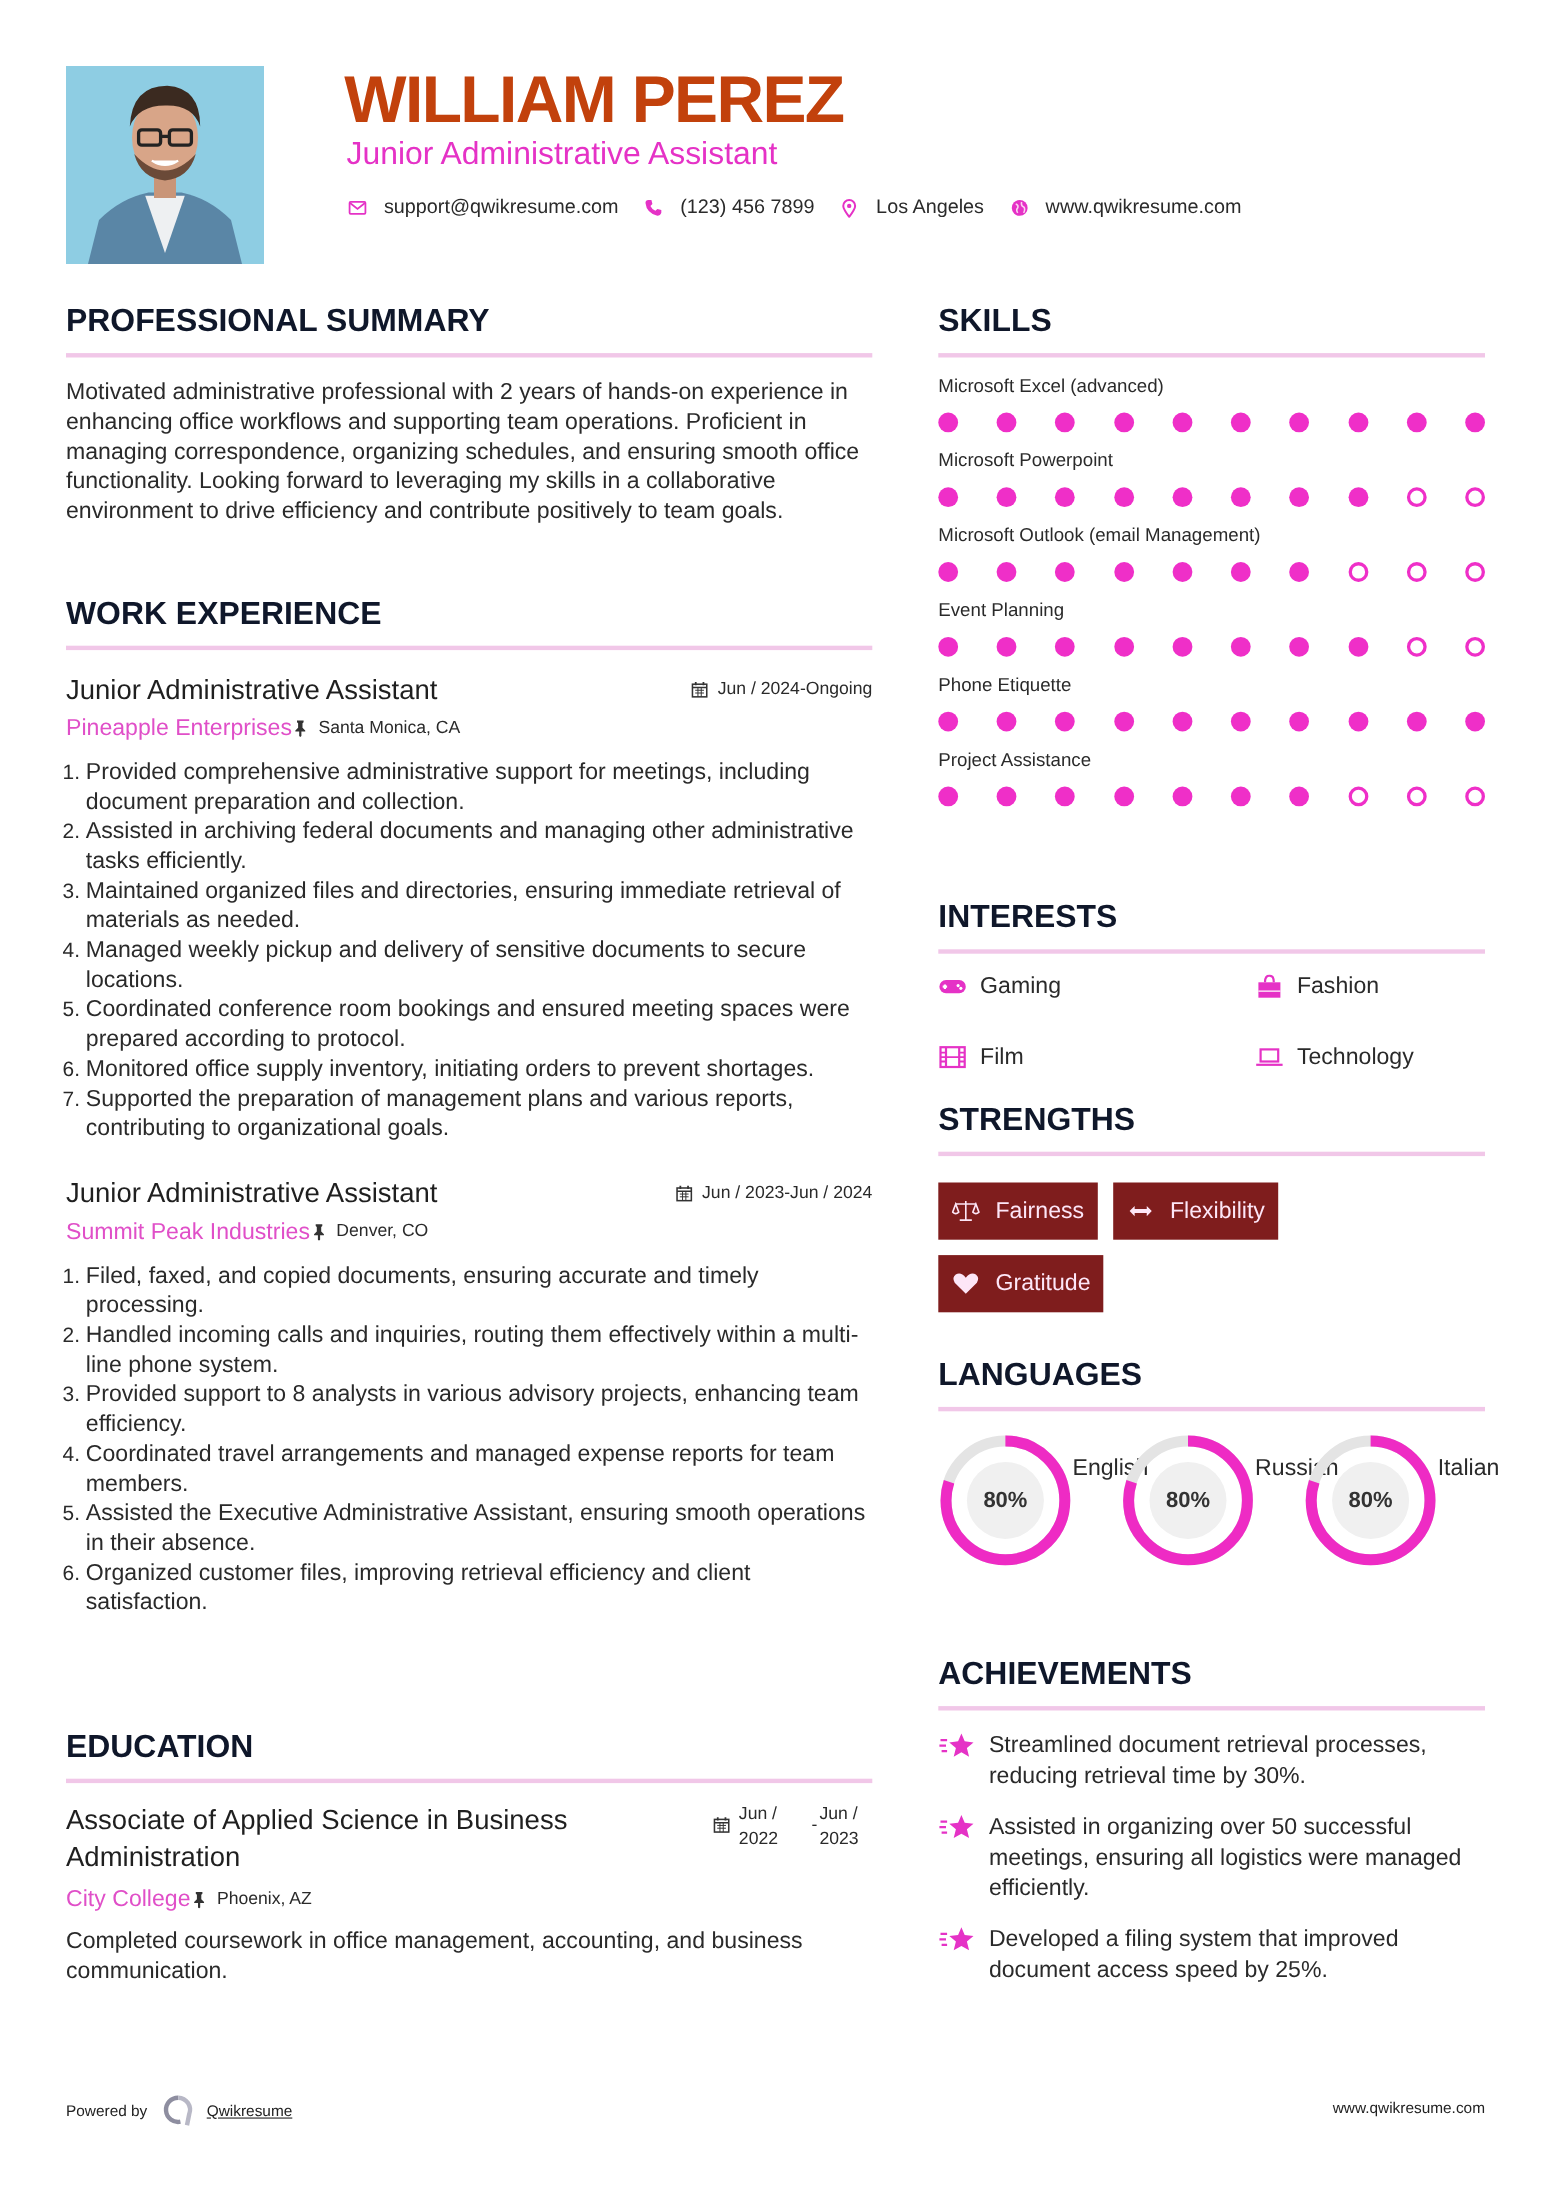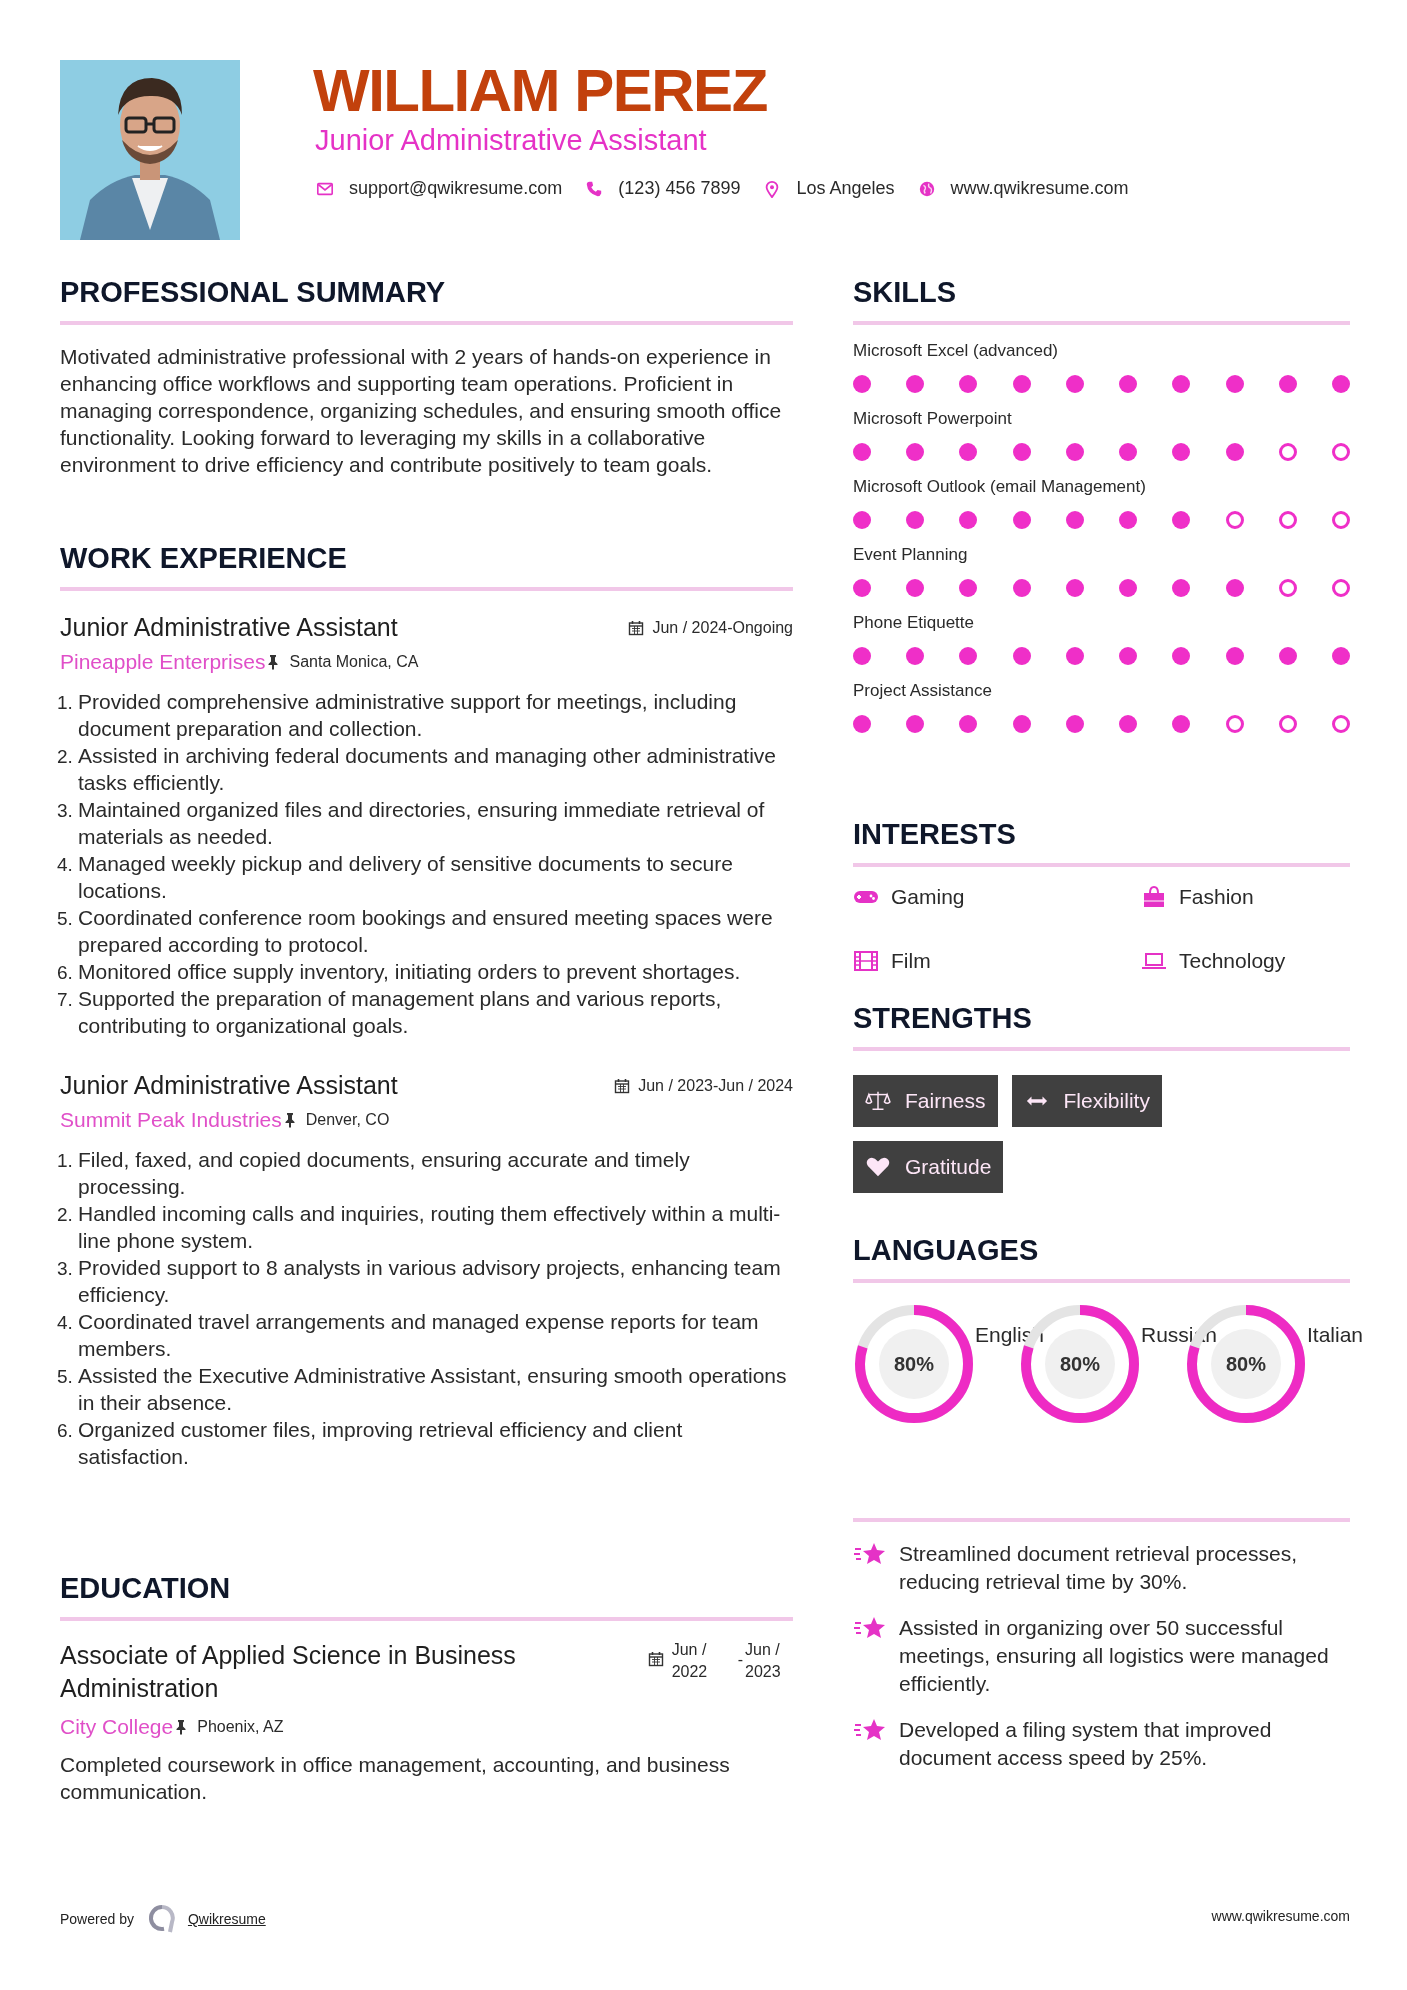--- a/index.html
+++ b/index.html
@@ -44,21 +44,21 @@
   .dot { width: 18px; height: 18px; border-radius: 50%; background: #ef2fc8; }
   .dot.empty { background: #fff; border: 3px solid #ef2fc8; }
 
   
   .interests { display: grid; grid-template-columns: 248px 248px; row-gap: 20px; margin-top: 18px; gap: 40px; }
   .interest { display: flex; align-items: center; font-size: 21px; color: #2a2a2a; }
   .interest svg { width: 26px; height: 22px; margin-right: 12px; }
 
   
   .strengths { display: flex; flex-wrap: wrap; gap: 14px 14px; margin-top: 24px; width: 470px; }
-  .strength { background: #404040; color: #fde6f7; font-size: 21px; height: 52px; padding: 0 12px; display: flex; align-items: center; }
+  .strength { background: #7f1d1d; color: #fde6f7; font-size: 21px; height: 52px; padding: 0 12px; display: flex; align-items: center; }
   .strength svg { width: 26px; height: 22px; margin-right: 14px; }
 
   
   .langs { display: flex; margin-top: 20px; }
   .lang { width: 166px; display: flex; flex-direction: row; align-items: flex-start; }
   .lang .ring { width: 122px; height: 122px; position: relative; }
   .lang .ring svg { width: 122px; height: 122px; }
   .lang .pct { position: absolute; left: 0; top: 0; width: 122px; height: 122px; display: flex; align-items: center; justify-content: center; font-size: 20px; font-weight: 700; color: #333; }
   .lang .lname { width: 122px; text-align: center; font-size: 21px; color: #2a2a2a; margin-top: 20px; }
 
@@ -435,20 +435,21 @@
             <circle cx="61" cy="61" r="54" fill="none" stroke="#e4e4e4" stroke-width="10"></circle>
             <circle cx="61" cy="61" r="54" fill="none" stroke="#ee2bc4" stroke-width="10" stroke-dasharray="271.4336052701581 339.29200658769764" transform="rotate(-90 61 61)"></circle>
             <circle cx="61" cy="61" r="35" fill="#f0f0f0"></circle>
           </svg><div class="pct">80%</div></div>
         <div class="lname">Italian</div>
       </div>
     </div>
 </div>
 
 <div class="abs right" style="top:1506px;">
+  <div class="sec-title">ACHIEVEMENTS</div>
   <div class="sec-line"></div>
   <div class="ach">
     <svg viewBox="0 0 34 28">
         <path d="M21 3 L24 10 L32 11 L26 16 L28 24 L21 20 L14 24 L16 16 L10 11 L18 10 Z" fill="#e532c6"></path>
         <path d="M2 9h6M1 14h6M3 19h5" stroke="#e532c6" stroke-width="2"></path>
       </svg>
     <div class="ach-text">Streamlined document retrieval processes, reducing retrieval time by 30%.</div>
   </div>
   <div class="ach">
     <svg viewBox="0 0 34 28">

